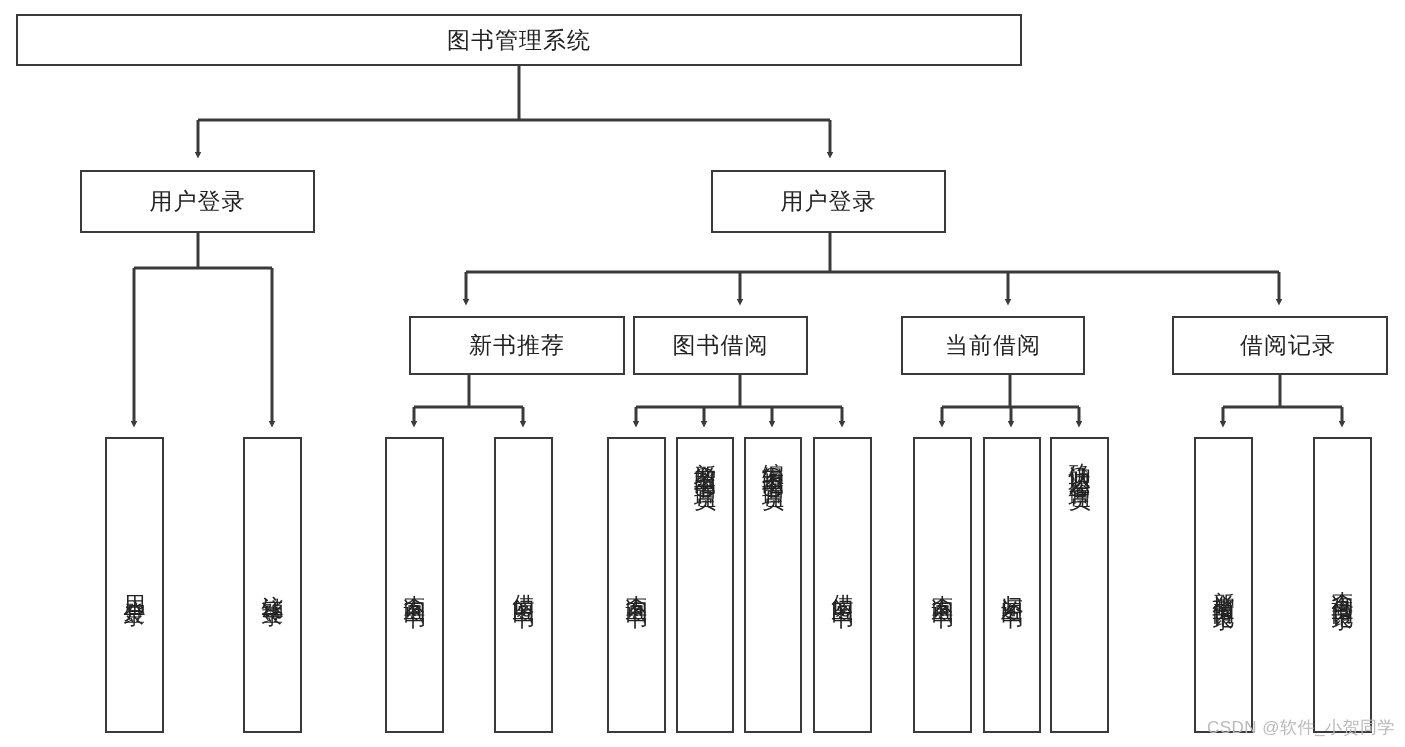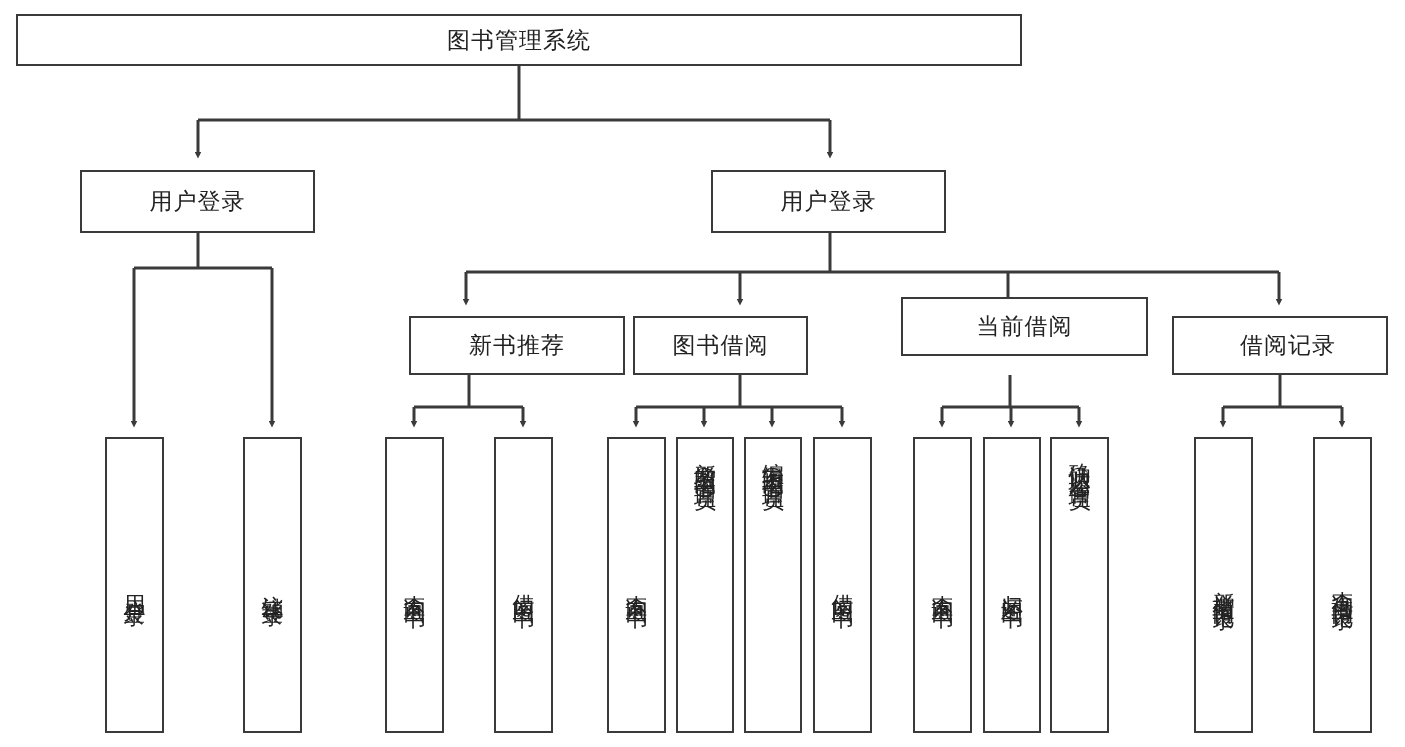--- a/index.html
+++ b/index.html
@@ -139,21 +139,21 @@
   </div>
 
   <div class="node-box" style="left:361px; top:316px; width:216px; height:59px;margin-left:48px;">
     <span class="node-label">新书推荐</span>
   </div>
 
   <div class="node-box" style="left:633px; top:316px; width:175px; height:59px;">
     <span class="node-label">图书借阅</span>
   </div>
 
-  <div class="node-box" style="left:901px; top:297px; width:247px; height:59px;">
+  <div class="node-box" style="left:901px; top:316px; width:184px; height:59px;">
     <span class="node-label">当前借阅</span>
   </div>
 
   <div class="node-box" style="left:1172px; top:316px; width:216px; height:59px;padding-left:16px;">
     <span class="node-label">借阅记录</span>
   </div>
 
   <div class="node-box leaf-box center-v" style="left:105px; top:437px; width:59px; height:296px;">
     <span class="node-label">用户登录</span>
   </div>
@@ -199,14 +199,15 @@
   </div>
 
   <div class="node-box leaf-box center-v" style="left:1194px; top:437px; width:59px; height:296px;">
     <span class="node-label">新增借阅记录</span>
   </div>
 
   <div class="node-box leaf-box center-v" style="left:1313px; top:437px; width:59px; height:296px;">
     <span class="node-label">查询借阅记录</span>
   </div>
 
+  <div class="watermark">CSDN @软件_小贺同学</div>
 
 </div>
 
 </body></html>

